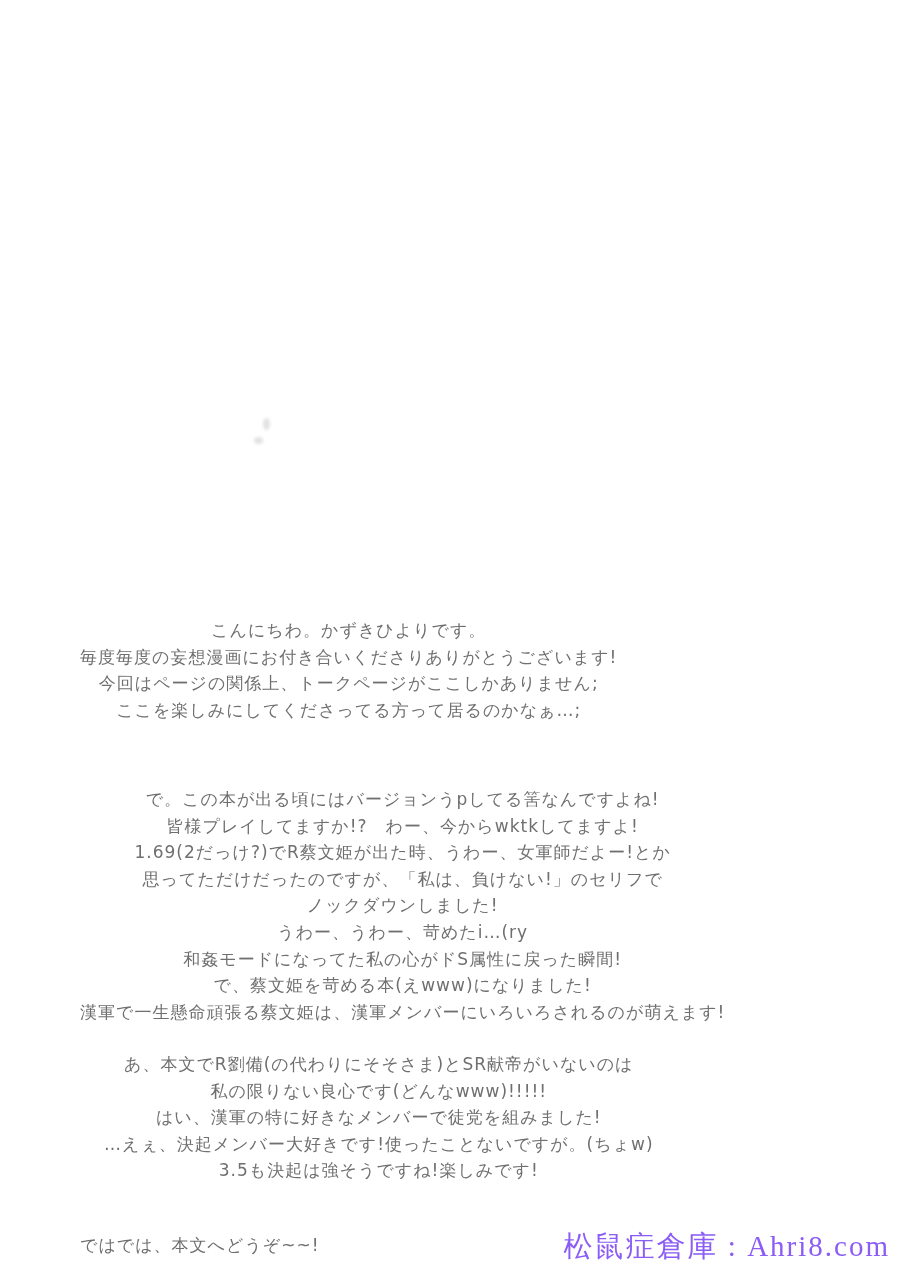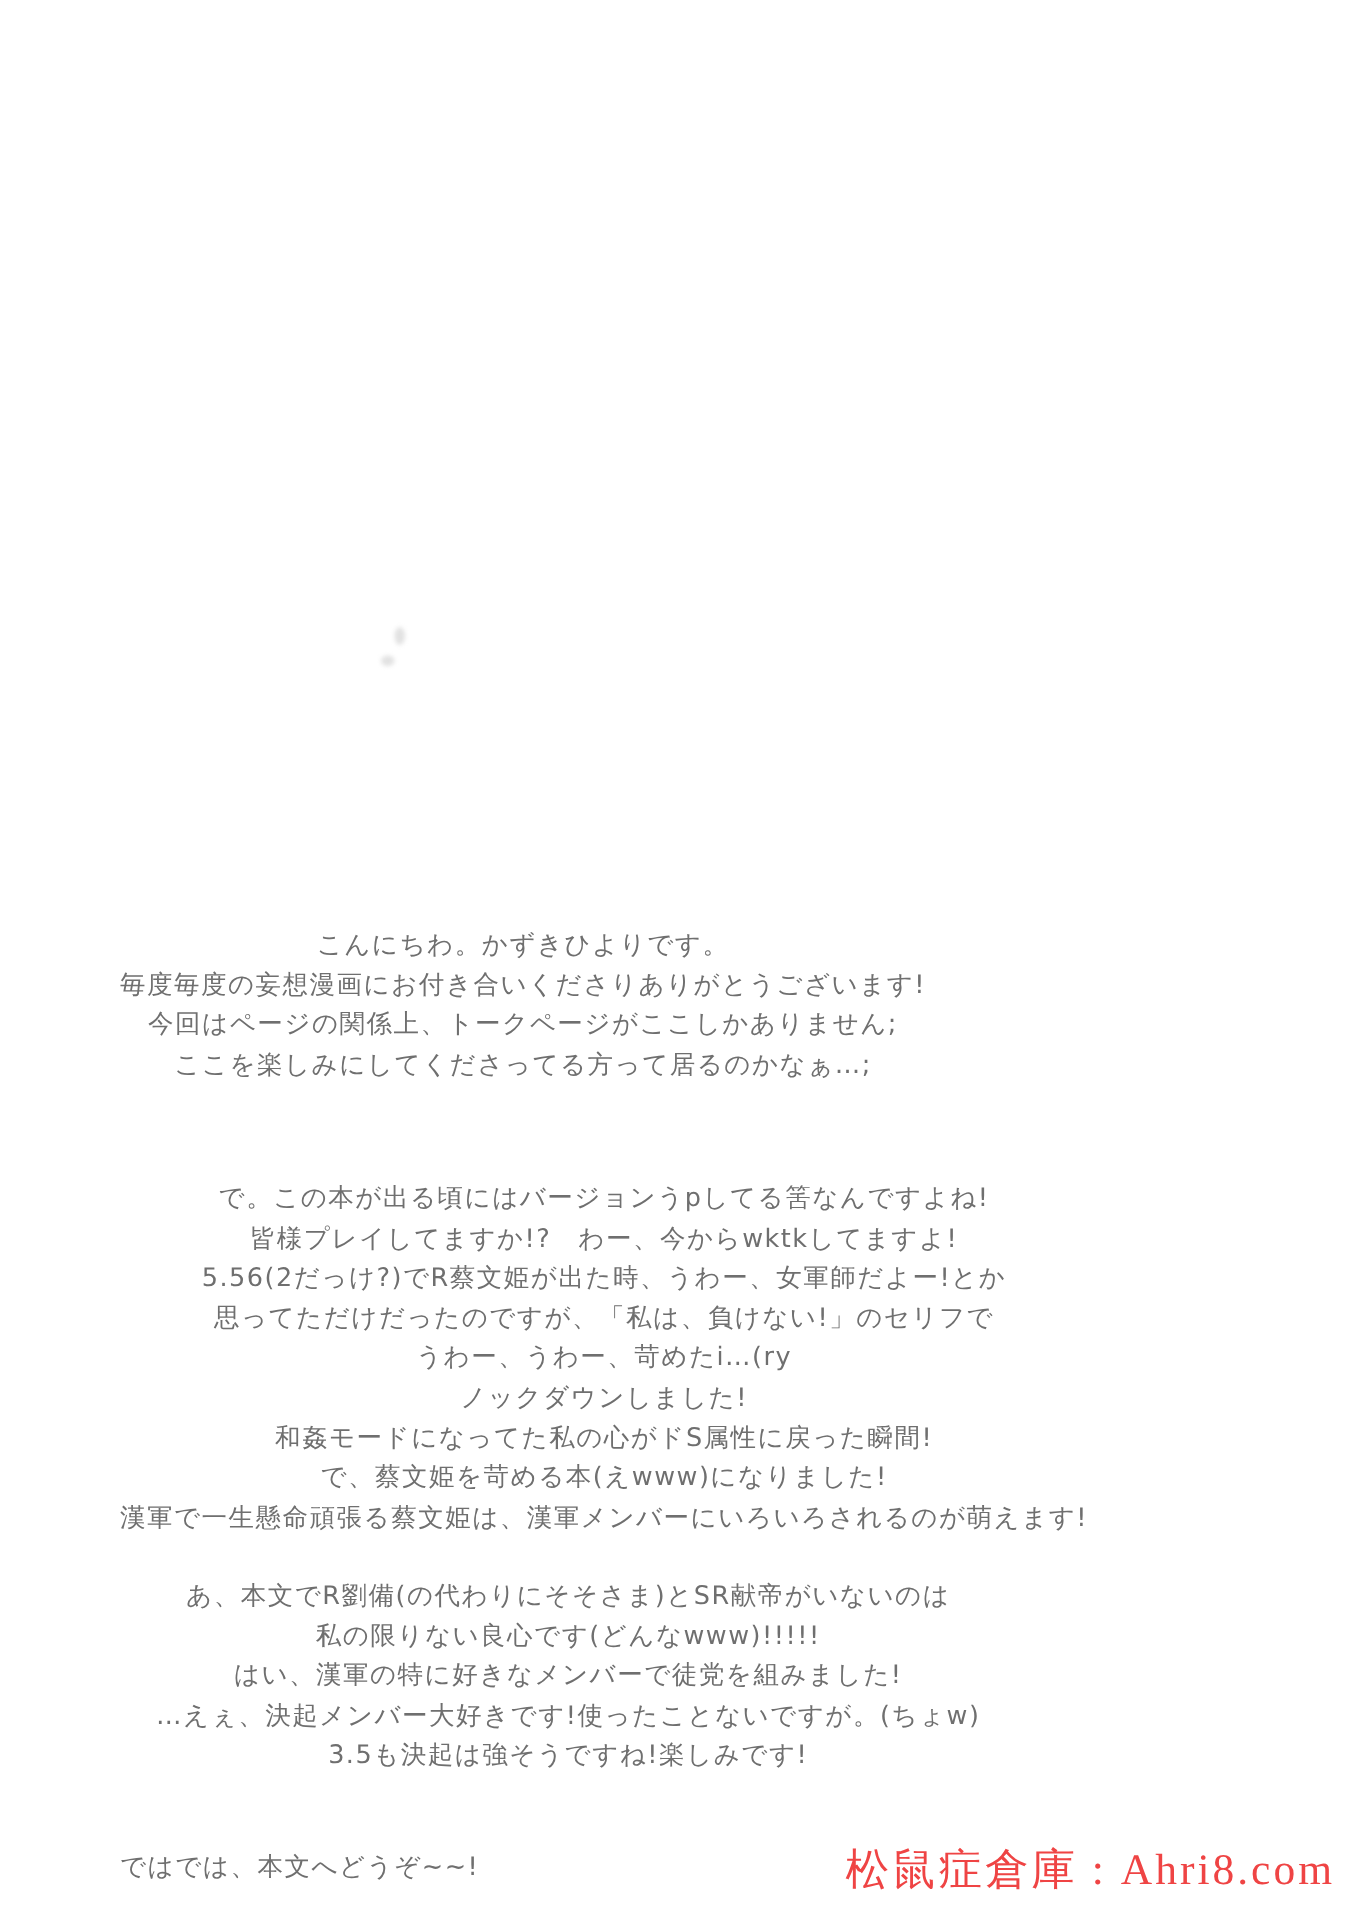--- a/index.html
+++ b/index.html
@@ -75,38 +75,38 @@
     <div class="para para-a">
       <div class="line">こんにちわ。かずきひよりです。</div>
       <div class="line">毎度毎度の妄想漫画にお付き合いくださりありがとうございます!</div>
       <div class="line">今回はページの関係上、トークページがここしかありません;</div>
       <div class="line">ここを楽しみにしてくださってる方って居るのかなぁ…;</div>
     </div>
 
     <div class="para para-b">
       <div class="line">で。この本が出る頃にはバージョンうpしてる筈なんですよね!</div>
       <div class="line">皆様プレイしてますか!?　わー、今からwktkしてますよ!</div>
-      <div class="line">5.56(2だっけ?)でR蔡文姫が出た時、うわー、女軍師だよー!とか</div>
+      <div class="line">1.69(2だっけ?)でR蔡文姫が出た時、うわー、女軍師だよー!とか</div>
       <div class="line">思ってただけだったのですが、「私は、負けない!」のセリフで</div>
+      <div class="line">ノックダウンしました!</div>
       <div class="line">うわー、うわー、苛めたi…(ry</div>
-      <div class="line">ノックダウンしました!</div>
       <div class="line">和姦モードになってた私の心がドS属性に戻った瞬間!</div>
       <div class="line">で、蔡文姫を苛める本(えwww)になりました!</div>
       <div class="line">漢軍で一生懸命頑張る蔡文姫は、漢軍メンバーにいろいろされるのが萌えます!</div>
     </div>
 
     <div class="para para-c">
       <div class="line">あ、本文でR劉備(の代わりにそそさま)とSR献帝がいないのは</div>
       <div class="line">私の限りない良心です(どんなwww)!!!!!</div>
       <div class="line">はい、漢軍の特に好きなメンバーで徒党を組みました!</div>
       <div class="line">…えぇ、決起メンバー大好きです!使ったことないですが。(ちょw)</div>
       <div class="line">3.5も決起は強そうですね!楽しみです!</div>
     </div>
 
     <div class="para para-d">
       <div class="line">ではでは、本文へどうぞ~~!</div>
     </div>
 
   </div>
 
-  <div class="watermark" style="color: #ef4444;">松鼠症倉庫 : Ahri8.com</div>
+  <div class="watermark" style="color: #8b5cf6;">松鼠症倉庫 : Ahri8.com</div>
 
 </div>
 
 </body></html>

